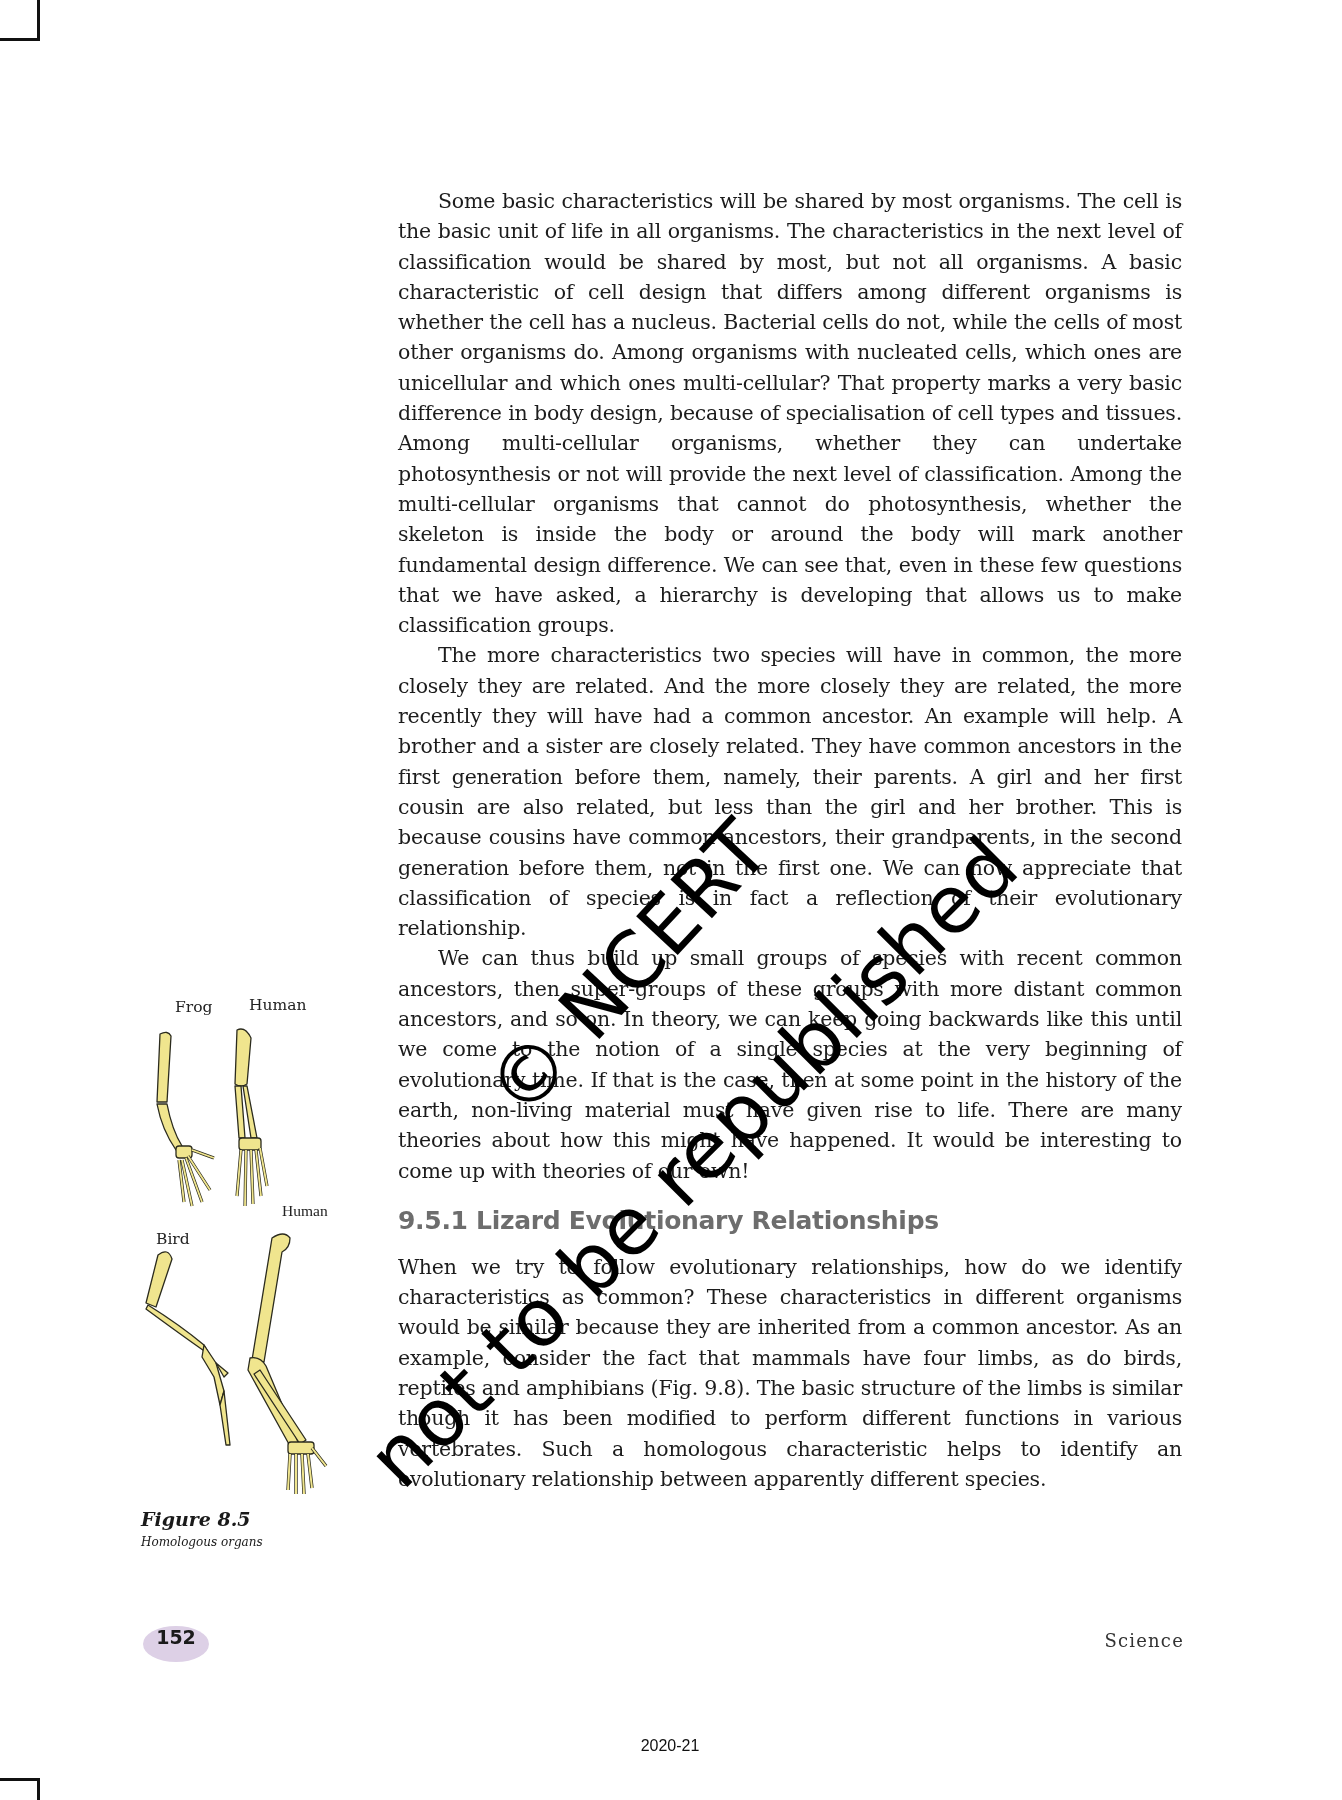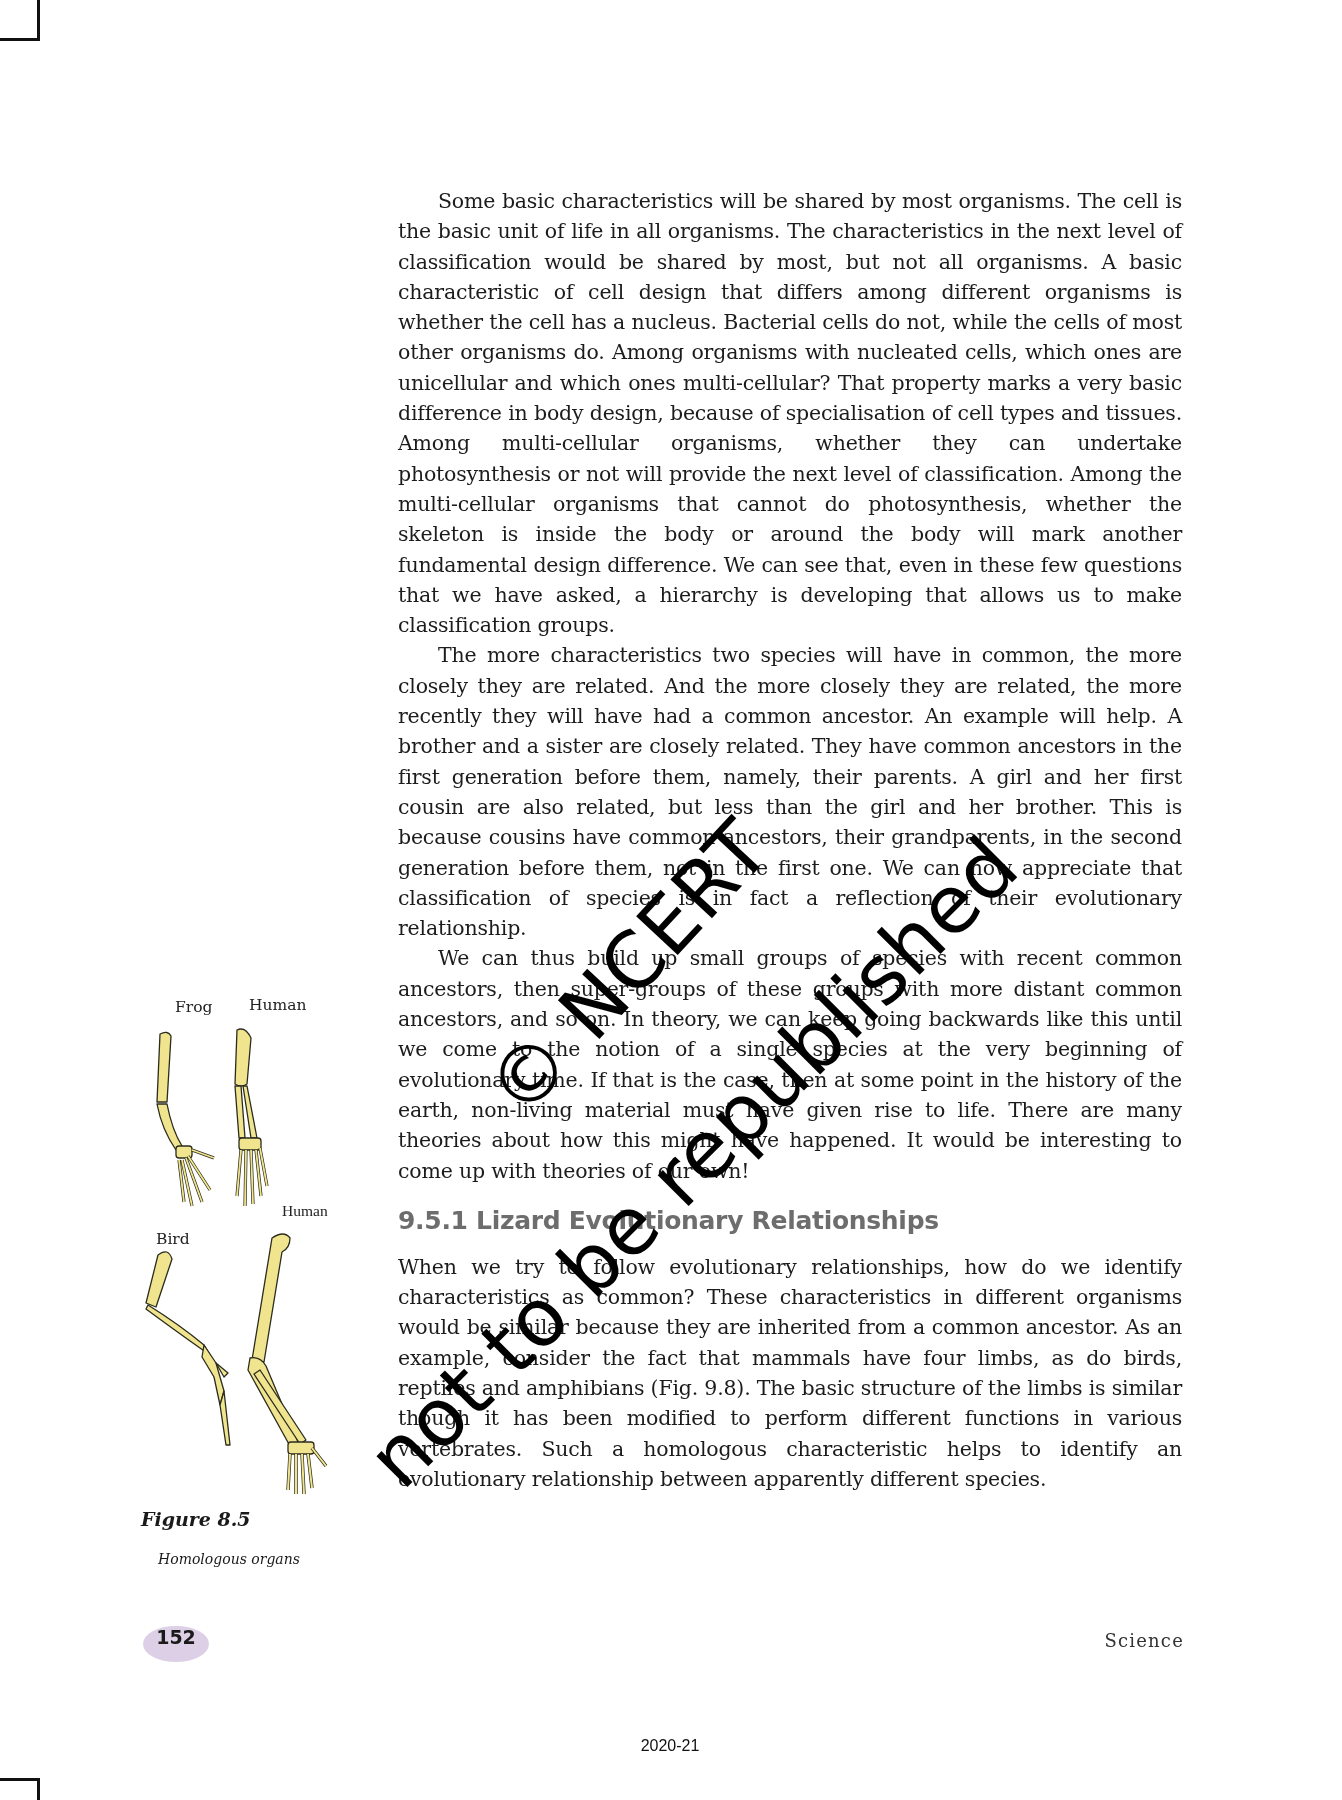--- a/index.html
+++ b/index.html
@@ -26,22 +26,22 @@
   }
 
   .figure { position: absolute; left: 130px; top: 990px; width: 250px; height: 580px; }
   .fig-label { position: absolute; font-size: 15.5px; color: #222; font-family: "DejaVu Serif", serif; }
   .limb { position: absolute; }
   .fig-caption-title {
     position: absolute; left: 11px; top: 518px; font-size: 19px; font-weight: bold; font-style: italic;
     font-family: "DejaVu Serif", serif; color: #1a1a1a;
   }
   .fig-caption-sub {
-    position: absolute; left: 28px; top: 545px; font-size: 14px; font-style: italic;
-    font-family: "DejaVu Serif", serif; color: #1a1a1a; margin-top: 16px;
+    position: absolute; left: 11px; top: 545px; font-size: 12px; font-style: italic;
+    font-family: "DejaVu Serif", serif; color: #1a1a1a;
   }
 
   .page-number {
     position: absolute; left: 143px; top: 1626px; width: 66px; height: 36px; border-radius: 50%;
     background: #ddd0e6; display: flex; justify-content: center;
     font-family: "DejaVu Sans", "Liberation Sans", sans-serif; font-weight: bold; font-size: 19px; color: #1a1a1a;
   }
   .running-footer {
     position: absolute; left: 1092px; top: 1630px; width: 92px; text-align: right;
     font-size: 18px; letter-spacing: 1.2px; color: #333;

